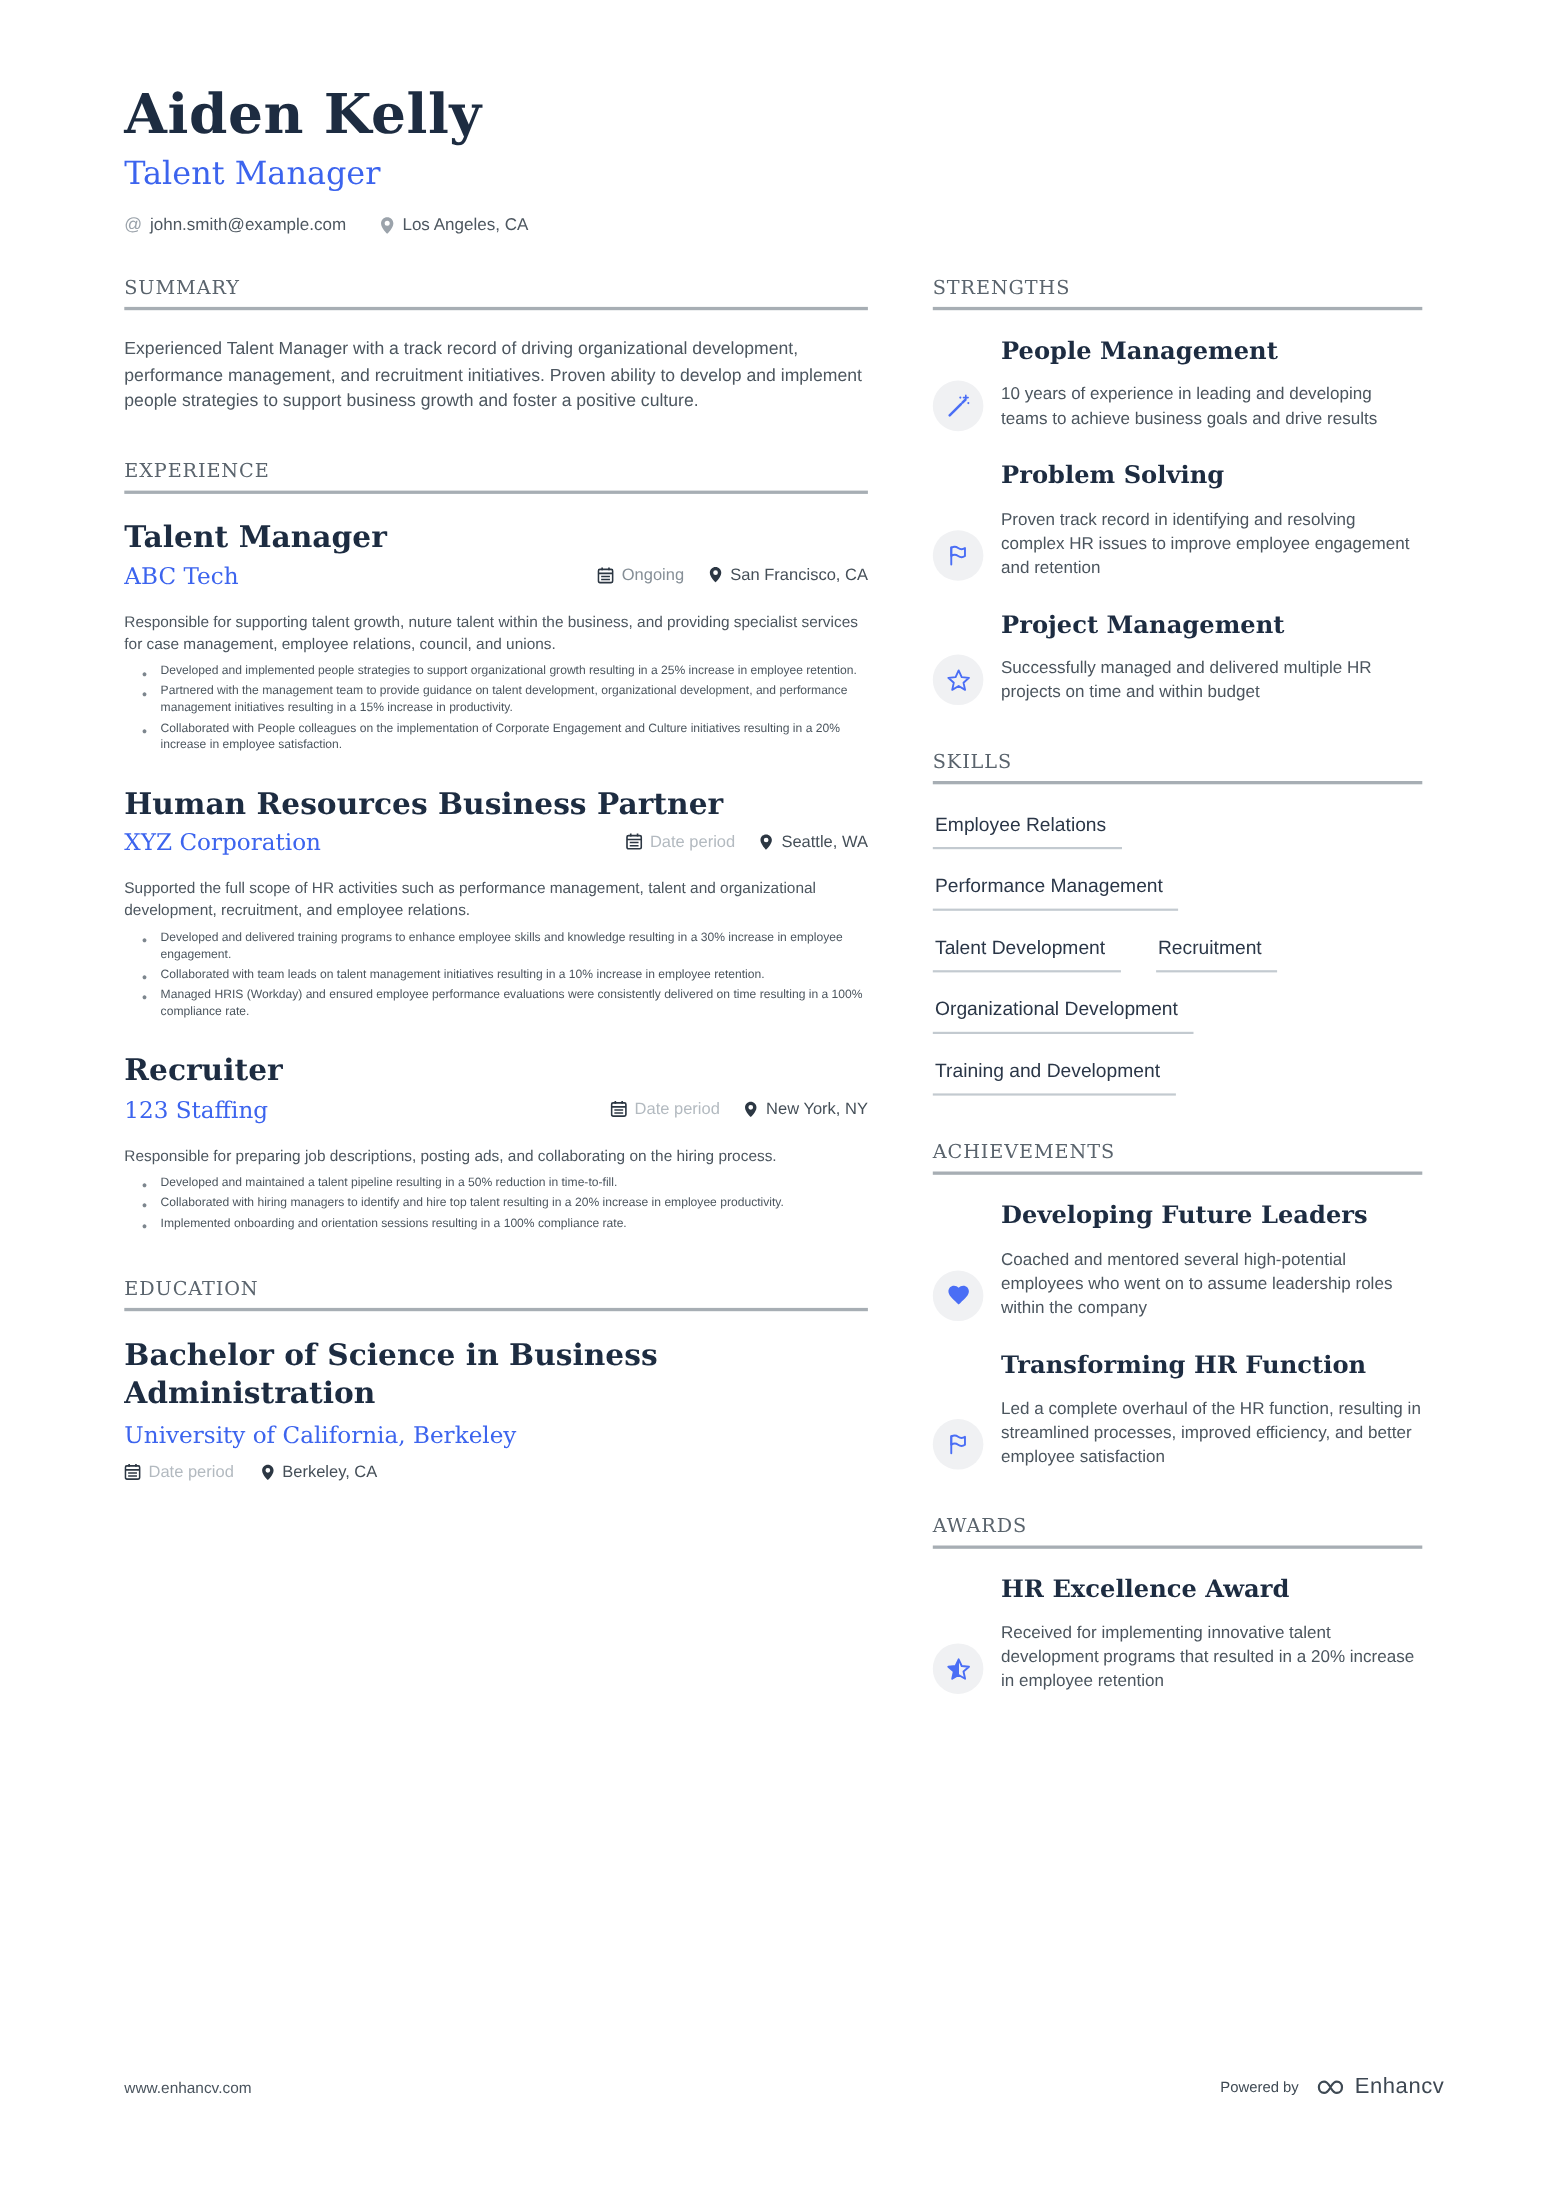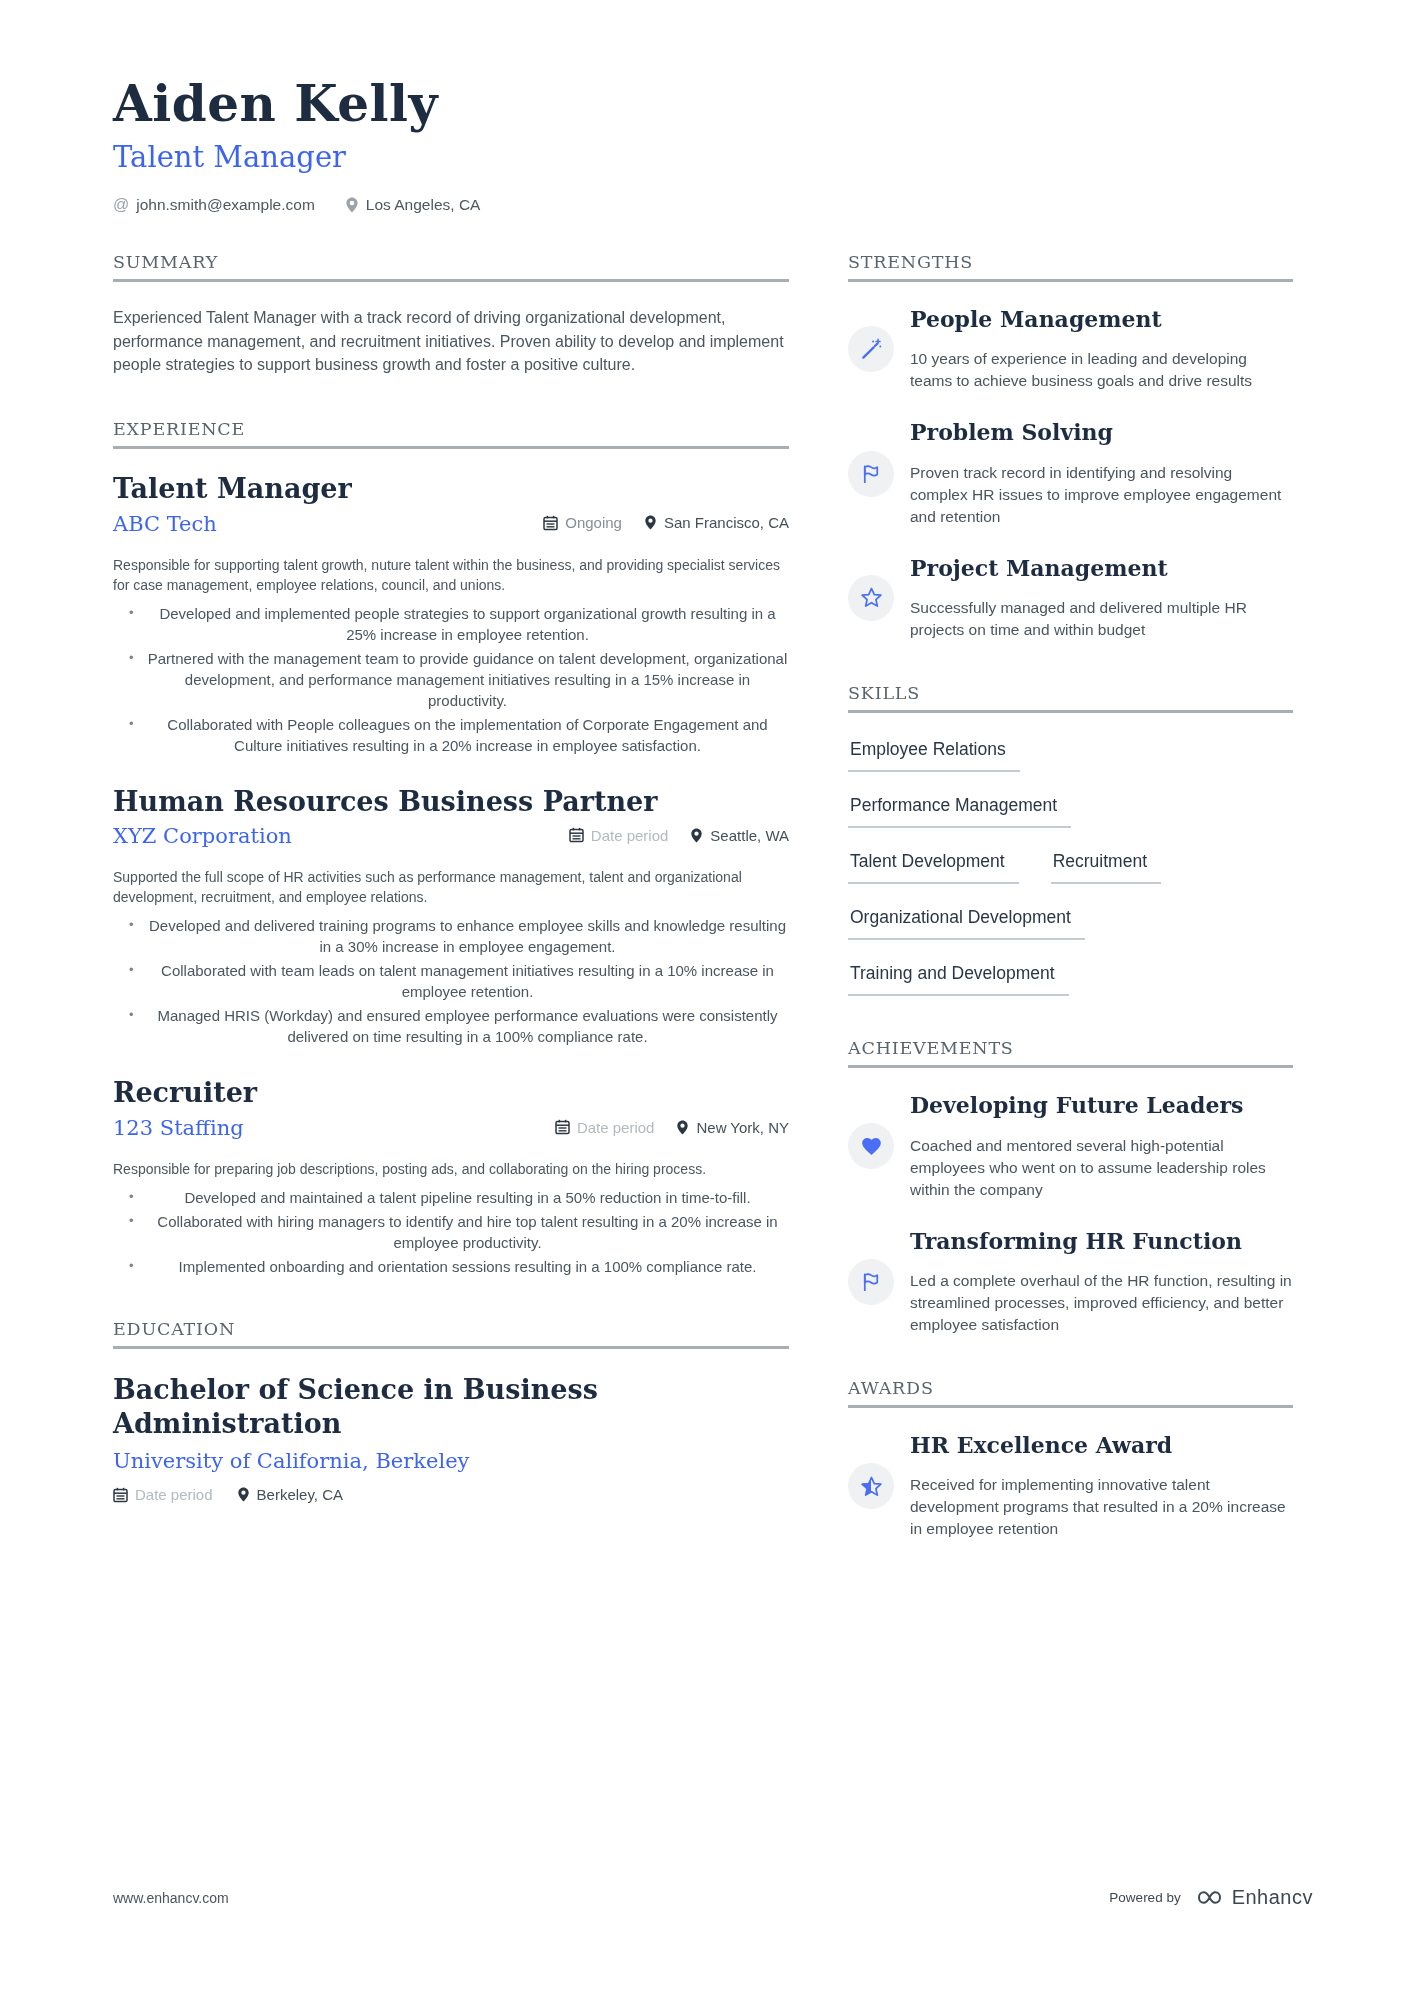--- a/index.html
+++ b/index.html
@@ -52,33 +52,33 @@
   .company-row{display:flex;align-items:baseline;margin-top:7px;}
   .company{font-family:var(--serif);font-weight:500;font-size:21px;color:var(--accent);}
   .meta{margin-left:auto;display:flex;align-items:center;gap:22px;font-size:15px;}
   .meta-item{display:inline-flex;align-items:center;gap:7px;}
   .meta-icon{color:#2c3743;display:inline-flex;}
   .meta-val.placeholder{color:var(--meta-placeholder);}
   .meta-val.filled{color:var(--meta-filled);}
   .meta-val.dark{color:var(--meta-dark);}
   .job-desc{margin-top:20px;font-size:14px;line-height:1.42;color:var(--body-gray);}
   .bullets{margin-top:7px;list-style:none;}
-  .bullets li{position:relative;padding-left:33px;font-size:15px;line-height:1.4;
-        color:var(--body-gray);margin-bottom:3px;text-align:center;}
+  .bullets li{position:relative;padding-left:33px;font-size:11px;line-height:1.4;
+        color:var(--body-gray);margin-bottom:3px;}
   .bullets li::before{content:"•";position:absolute;left:16px;top:0;color:#7d868e;
         font-size:13px;line-height:1.55;}
 
   .degree{font-family:var(--serif);font-weight:600;font-size:27px;color:var(--heading-dark);
         line-height:1.25;max-width:560px;margin-top:24px;}
   .school{font-family:var(--serif);font-weight:500;font-size:21px;color:var(--accent);
         margin-top:9px;}
   .edu-meta{display:flex;align-items:center;gap:24px;margin-top:13px;font-size:15px;}
 
   
-  .side-item{display:flex;align-items:center;margin-bottom:27px;}
+  .side-item{display:flex;align-items:flex-end;margin-bottom:27px;}
   .icon-circle{flex:0 0 46px;width:46px;height:46px;border-radius:50%;background:var(--circle-bg);
         display:flex;align-items:center;justify-content:center;color:var(--icon-blue);}
   .side-content{margin-left:16px;}
   .side-title{font-family:var(--serif);font-weight:600;font-size:22px;color:var(--heading-dark);
         line-height:1.2;}
   .side-text{margin-top:16px;font-size:15.5px;line-height:1.42;color:#4b555e;}
 
   .skill-rows{margin-top:26px;}
   .skill-row{display:flex;gap:32px;margin-bottom:23px;}
   .skill{font-size:17.5px;color:#2a3647;padding:0 14px 10px 2px;

